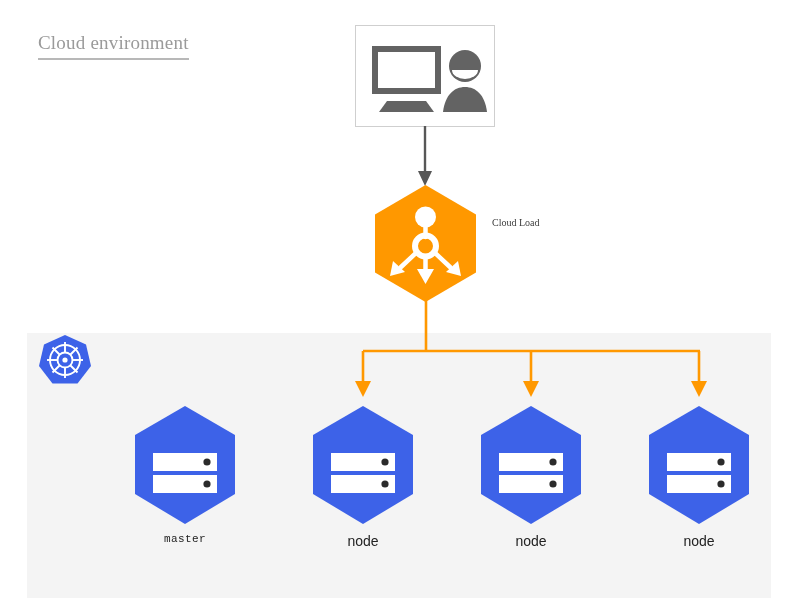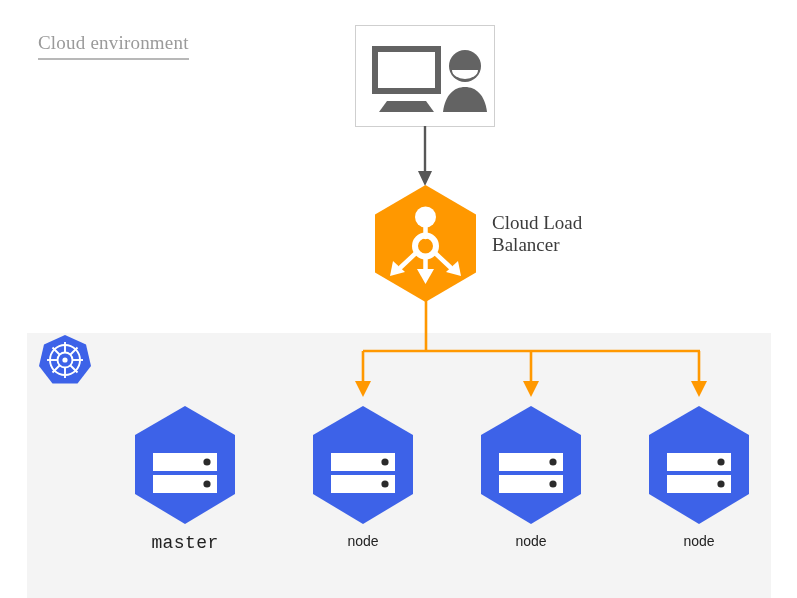--- a/index.html
+++ b/index.html
@@ -73,21 +73,21 @@
     width: 107px;
     height: 119px;
   }
   #lb-node svg { display: block; }
   #lb-label {
     position: absolute;
     left: 492px;
     top: 212px;
     width: 120px;
     font-family: "Liberation Serif", "DejaVu Serif", serif;
-    font-size: 19px;
+    font-size: 10px;
     line-height: 22px;
     color: #3c3c3c;
     text-align: left;
   }
 
   
   #lb-bus {
     position: absolute;
     left: 350px;
     top: 300px;
@@ -117,21 +117,21 @@
     position: absolute;
     top: 533px;
     width: 150px;
     text-align: center;
     font-size: 14px;
     color: #222222;
     font-family: Liberation Sans, sans-serif;
   }
   .node-label.mono {
     font-family: "Liberation Mono", "DejaVu Sans Mono", monospace;
-    font-size: 18px;
+    font-size: 11px;
     letter-spacing: 0.4px;
   }
 </style>
 </head>
 <body>
 
 <div id="canvas">
 
   <div id="k8s-panel"></div>
 
@@ -176,21 +176,20 @@
         <path d="M89 92 L74 88 L86 77 Z" stroke="none"></path>
 
         <line x1="53.5" y1="72" x2="53.5" y2="86" stroke-width="4.5" stroke-linecap="round"></line>
         <path d="M53.5 100 L45 85 L62 85 Z" stroke="none"></path>
       </g>
     </svg>
   </div>
 
   <div id="lb-label">
     <div>Cloud Load</div>
-    <div>Balancer</div>
   </div>
 
   <div id="lb-bus">
     <svg width="365" height="110" viewBox="0 0 365 110" xmlns="http://www.w3.org/2000/svg" stroke="#ff9800" stroke-width="2.6" fill="none">
 
       <line x1="76" y1="0" x2="76" y2="51"></line>
 
       <line x1="13" y1="51" x2="350" y2="51"></line>
 
       <line x1="13" y1="51" x2="13" y2="84"></line>

